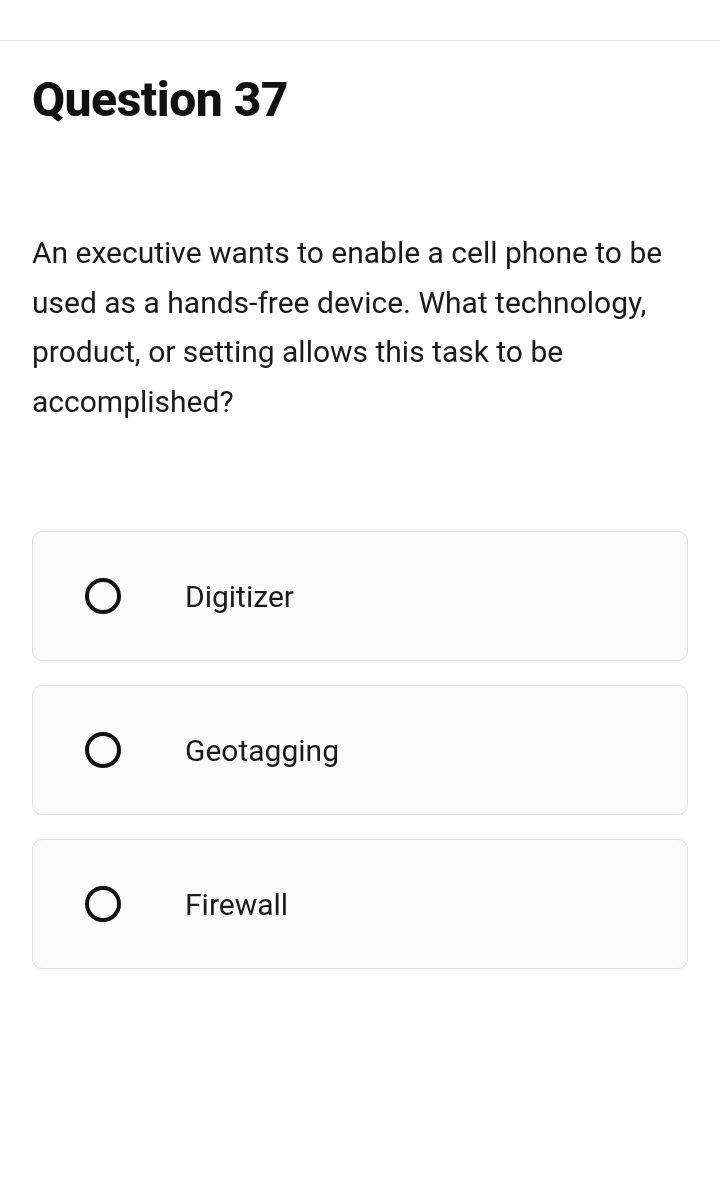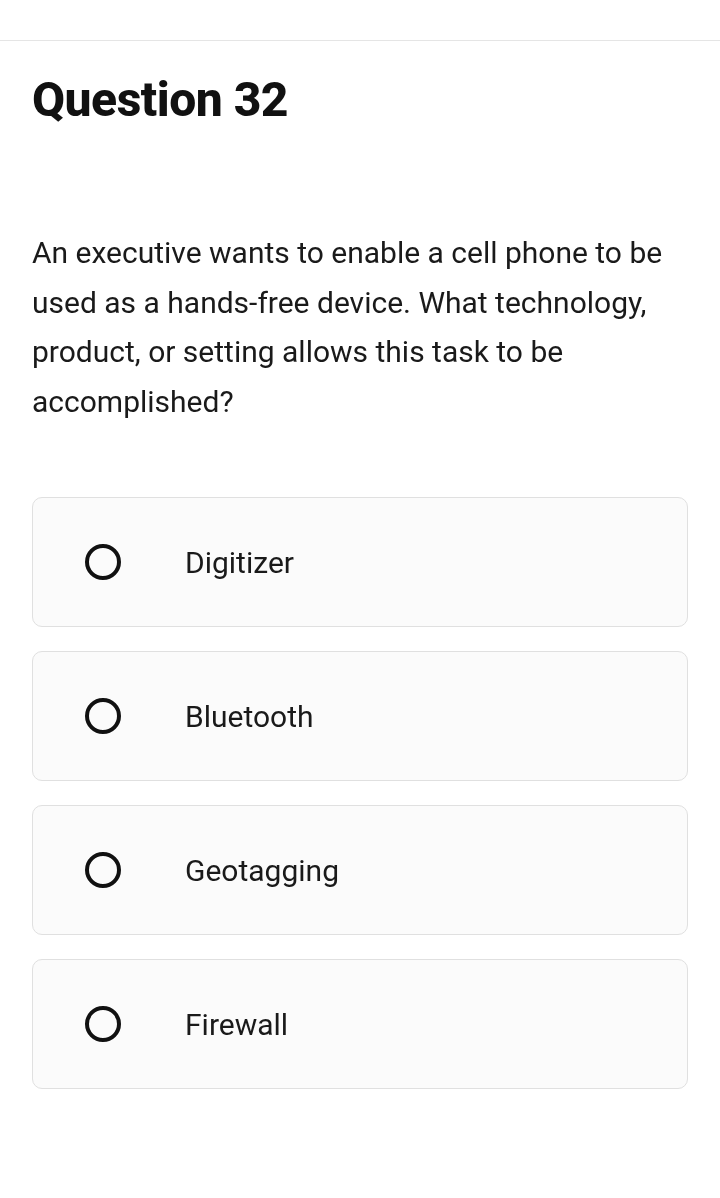--- a/index.html
+++ b/index.html
@@ -25,21 +25,21 @@
       font-size: 48px;
       font-weight: 800;
       color: #111111;
       margin-bottom: 100px;
       letter-spacing: -0.5px;
     }
     .question-text {
       font-size: 30px;
       color: #1a1a1a;
       line-height: 1.65;
-      margin-bottom: 71px;
+      margin-bottom: 105px;
     }
     .options {
       display: flex;
       flex-direction: column;
       gap: 24px;
     }
     .option {
       display: flex;
       align-items: center;
       background: #fbfbfb;
@@ -60,31 +60,27 @@
       font-size: 30px;
       color: #1a1a1a;
     }
   </style>
 </head>
 <body>
 
 <div class="top-divider"></div>
 
 <div class="content">
-  <h1 class="question-title">Question 32</h1>
+  <h1 class="question-title">Question 37</h1>
   <p class="question-text">An executive wants to enable a cell phone to be used as a hands-free device. What technology, product, or setting allows this task to be accomplished?</p>
 
   <div class="options">
     <div class="option">
       <span class="radio-circle"></span>
       <span class="option-label">Digitizer</span>
-    </div>
-    <div class="option">
-      <span class="radio-circle"></span>
-      <span class="option-label">Bluetooth</span>
     </div>
     <div class="option">
       <span class="radio-circle"></span>
       <span class="option-label">Geotagging</span>
     </div>
     <div class="option">
       <span class="radio-circle"></span>
       <span class="option-label">Firewall</span>
     </div>
   </div>

